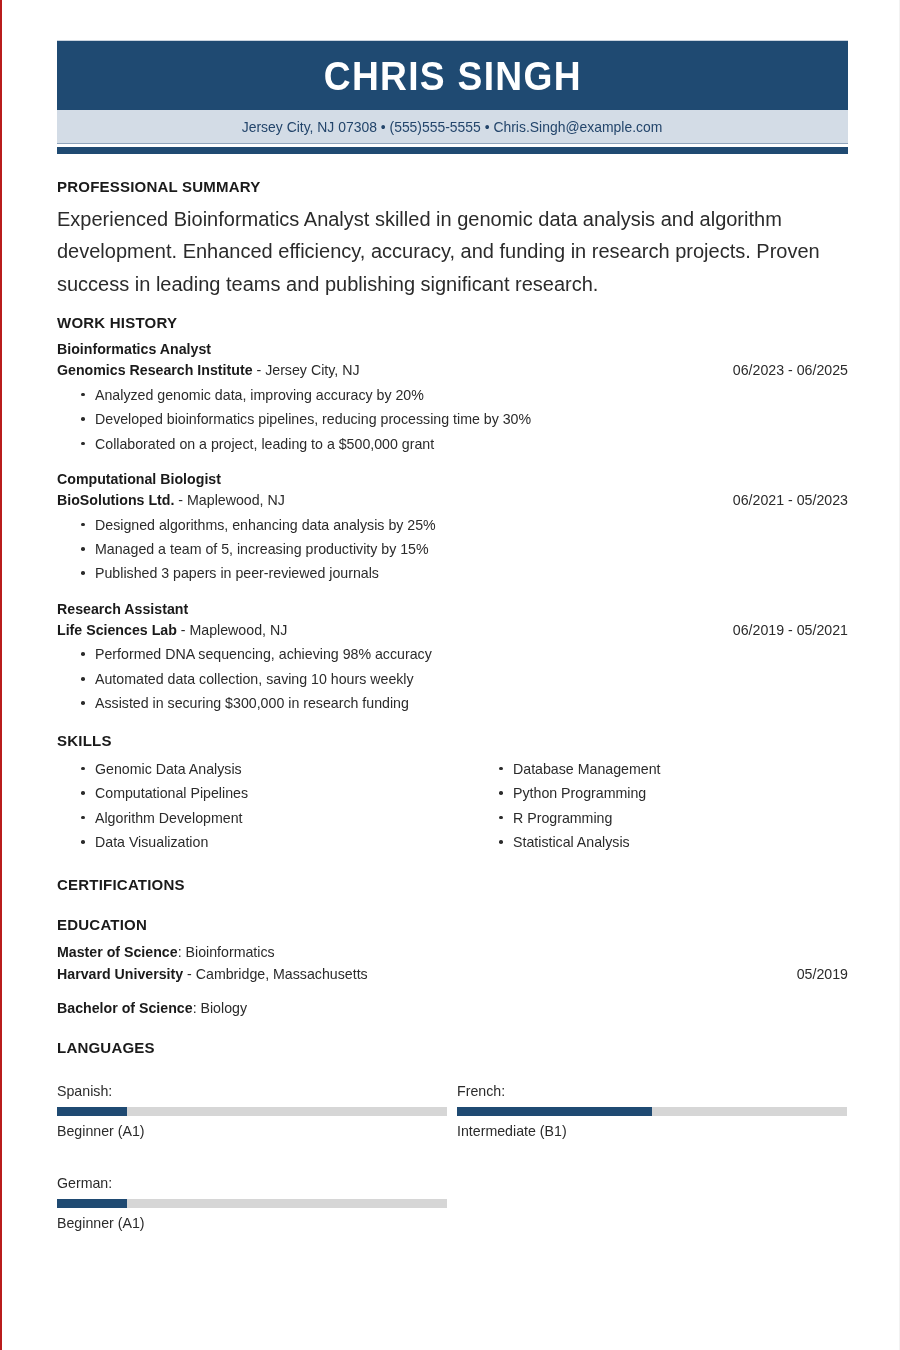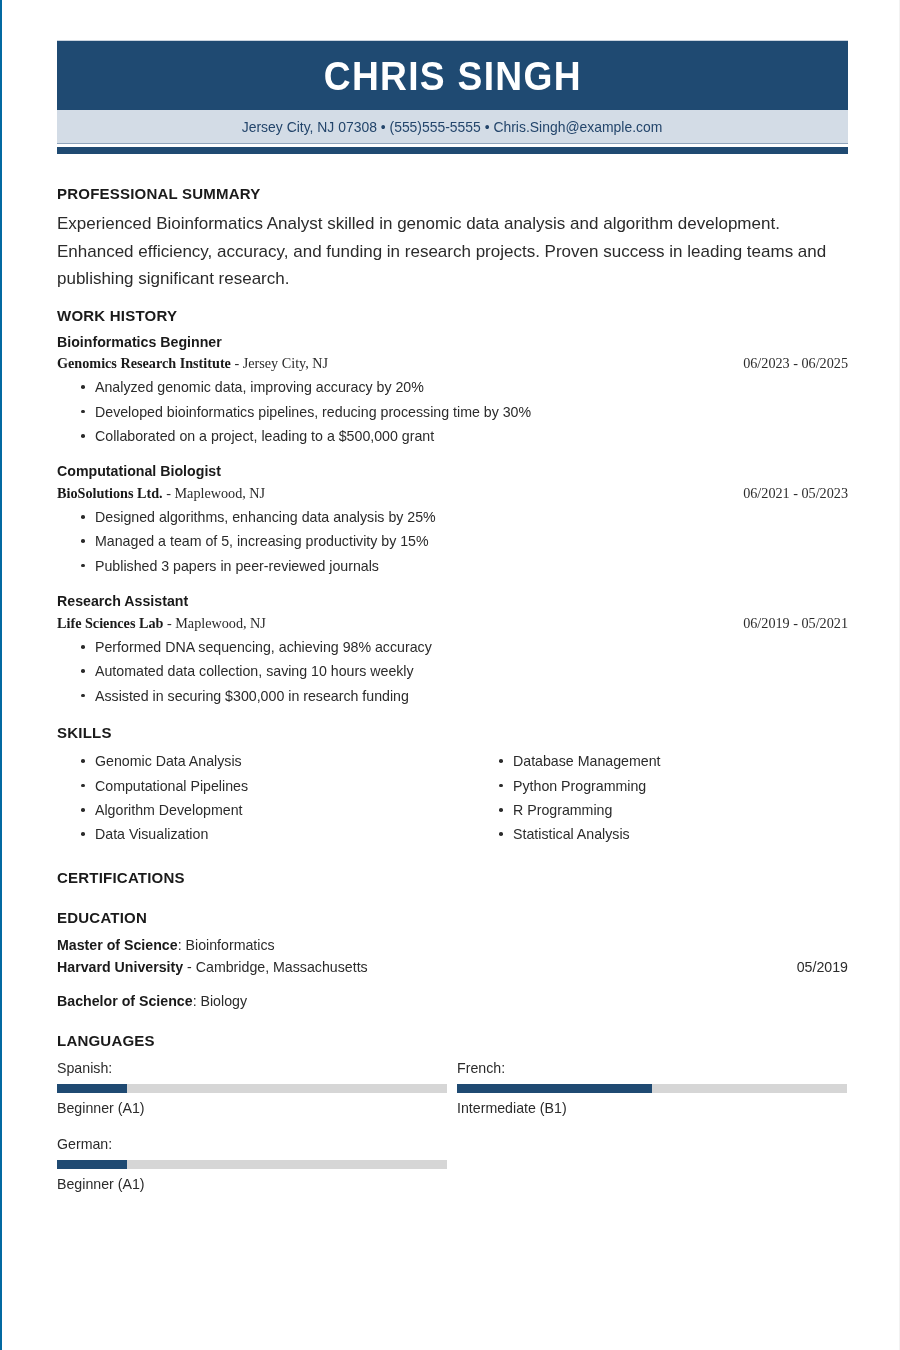--- a/index.html
+++ b/index.html
@@ -13,21 +13,21 @@
     font-family: "Liberation Sans", sans-serif;
     color: #2b2b2b;
     overflow: hidden;
   }
   .page {
     position: relative;
     width: 900px;
     height: 1350px;
     background: #ffffff;
     box-sizing: border-box;
-    border-left: 2px solid #0369a1;
+    border-left: 2px solid #b91c1c;
     border-right: 1px solid #f2f2f2;
   }
 
   
   .header-wrap {
     position: absolute;
     left: 55px;
     top: 40px;
     width: 791px;
   }
@@ -76,55 +76,53 @@
 
   
   .content {
     position: absolute;
     left: 55px;
     top: 178px;
     width: 791px;
   }
   .section {
     margin-bottom: 4px;
-    margin-top: 7px;
   }
   h2.sec-title {
     font-size: 15.5px;
     font-weight: bold;
     color: #1a1a1a;
     margin: 0 0 7px 0;
     letter-spacing: 0.2px;
     font-family: "Liberation Sans Narrow", "Liberation Sans", sans-serif;
     transform: scaleX(0.97);
     transform-origin: left center;
   }
   .summary-text {
-    font-size: 17px;
+    font-size: 20px;
     line-height: 1.62;
     color: #2b2b2b;
     margin: 0 0 14px 0;
     max-width: 782px;
   }
 
   
   .job { margin-bottom: 13px; }
   .job-title {
     font-size: 14.2px;
     font-weight: bold;
     color: #1a1a1a;
     line-height: 1.5;
   }
   .job-line {
     display: flex;
     justify-content: space-between;
     align-items: baseline;
     font-size: 14.2px;
     line-height: 1.5;
-    font-family: Liberation Serif, serif;
   }
   .job-company { font-weight: bold; color: #1a1a1a; }
   .job-loc { font-weight: normal; color: #2b2b2b; }
   .job-dates { color: #2b2b2b; white-space: nowrap; }
 
   ul.bullets {
     list-style: none;
     margin: 1px 0 0 0;
     padding: 0;
   }
@@ -201,20 +199,21 @@
     column-gap: 0px;
     row-gap: 0px;
     margin-top: 6px;
   }
   .lang-cell { width: 390px; margin-bottom: 14px; }
   .lang-name {
     font-size: 14.2px;
     color: #2b2b2b;
     line-height: 1.55;
     margin-bottom: 5px;
+    margin-top: 16px;
   }
   .bar-track {
     width: 390px;
     height: 9px;
     background: #D6D6D6;
   }
   .bar-fill {
     height: 9px;
     background: #1F4A72;
   }
@@ -245,21 +244,21 @@
 
     <div class="section">
       <h2 class="sec-title">PROFESSIONAL SUMMARY</h2>
       <p class="summary-text">Experienced Bioinformatics Analyst skilled in genomic data analysis and algorithm development. Enhanced efficiency, accuracy, and funding in research projects. Proven success in leading teams and publishing significant research.</p>
     </div>
 
     <div class="section">
       <h2 class="sec-title">WORK HISTORY</h2>
 
       <div class="job">
-        <div class="job-title">Bioinformatics Beginner</div>
+        <div class="job-title">Bioinformatics Analyst</div>
         <div class="job-line">
           <div>
             <span class="job-company">Genomics Research Institute</span><span class="job-loc"> - Jersey City, NJ</span>
           </div>
           <div class="job-dates">06/2023 - 06/2025</div>
         </div>
         <ul class="bullets">
           <li>Analyzed genomic data, improving accuracy by 20%</li>
           <li>Developed bioinformatics pipelines, reducing processing time by 30%</li>
           <li>Collaborated on a project, leading to a $500,000 grant</li>

